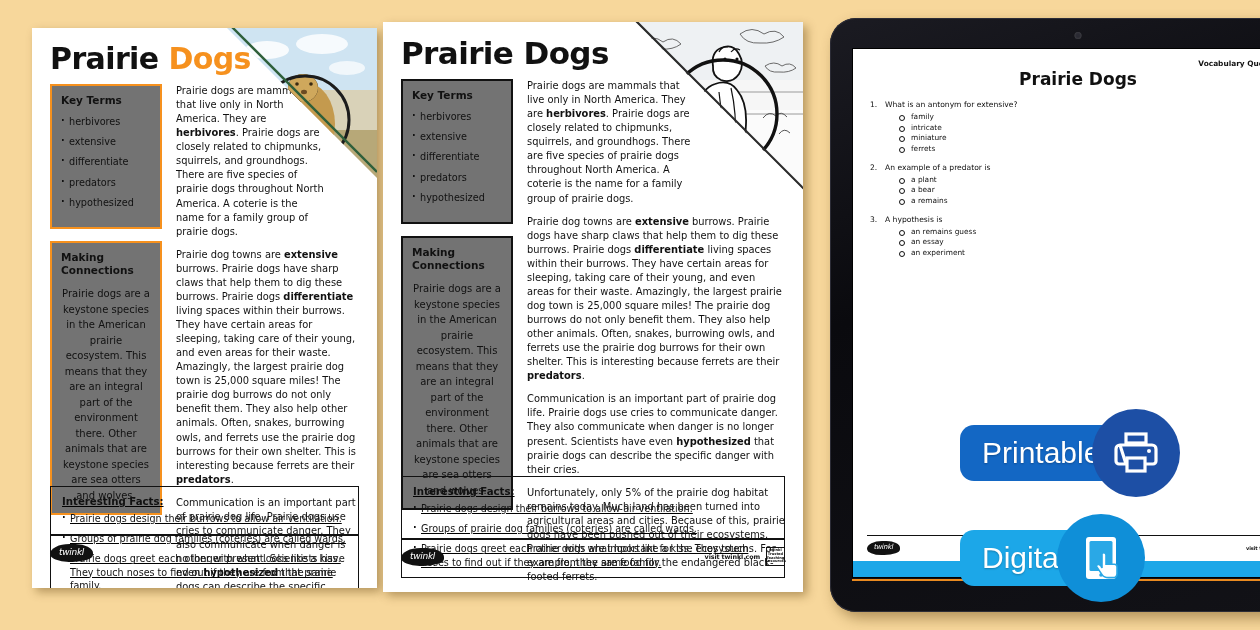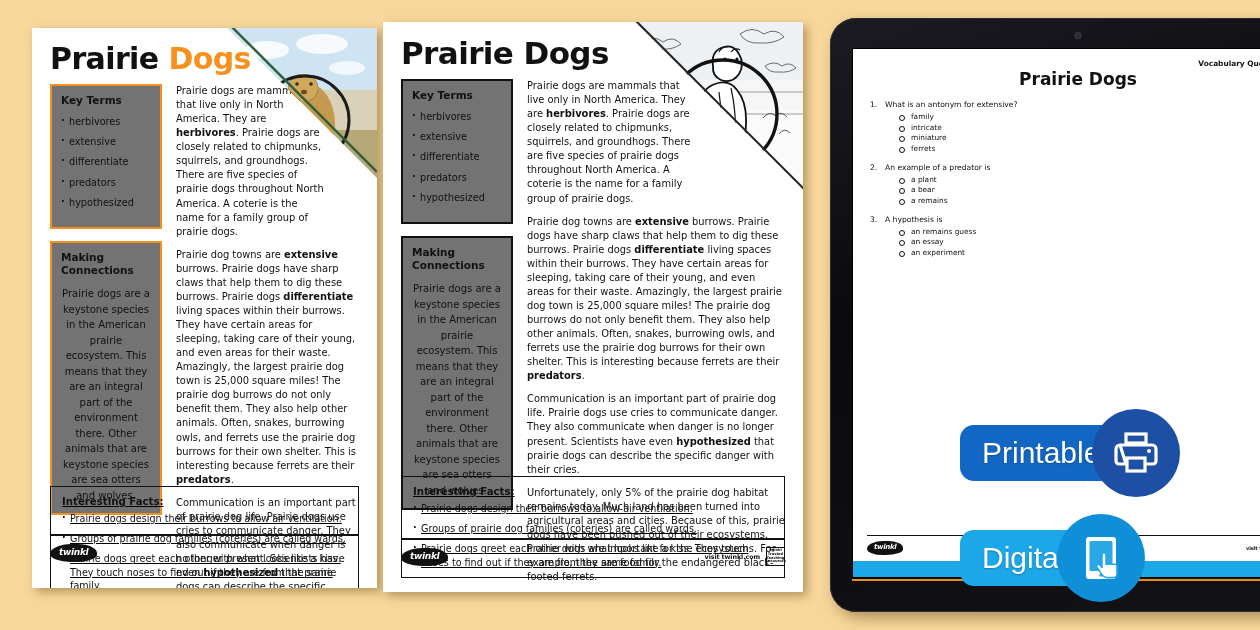--- a/index.html
+++ b/index.html
@@ -88,21 +88,21 @@
   .facts li:before{content:"\00b7";position:absolute;left:0;top:-1px;font-weight:bold;}
 
   
   .footer{
     position:absolute;left:18px;right:18px;bottom:26px;
     border-top:2.2px solid #111;padding-top:7px;
     display:flex;align-items:center;justify-content:space-between;
   }
   .twinkl-logo{
     display:inline-block;background:#111;color:#fff;border-radius:50% 45% 52% 48%/60% 55% 45% 50%;
-    font-size:9px;font-weight:bold;font-style:italic;padding:4px 9px 5px 9px;
+    font-size:9px;font-weight:normal;font-style:italic;padding:4px 9px 5px 9px;
     letter-spacing:-.3px;line-height:1;
   }
   .footer-right{display:flex;align-items:center;gap:6px;}
   .visit{font-size:6.4px;font-weight:bold;color:#111;letter-spacing:-.1px;}
   .seal{
     width:19px;height:19px;border:1.4px solid #111;box-sizing:border-box;
     display:flex;align-items:center;justify-content:center;
     font-size:3.6px;font-weight:bold;color:#111;text-align:center;line-height:1.05;
     padding:1px;
   }

